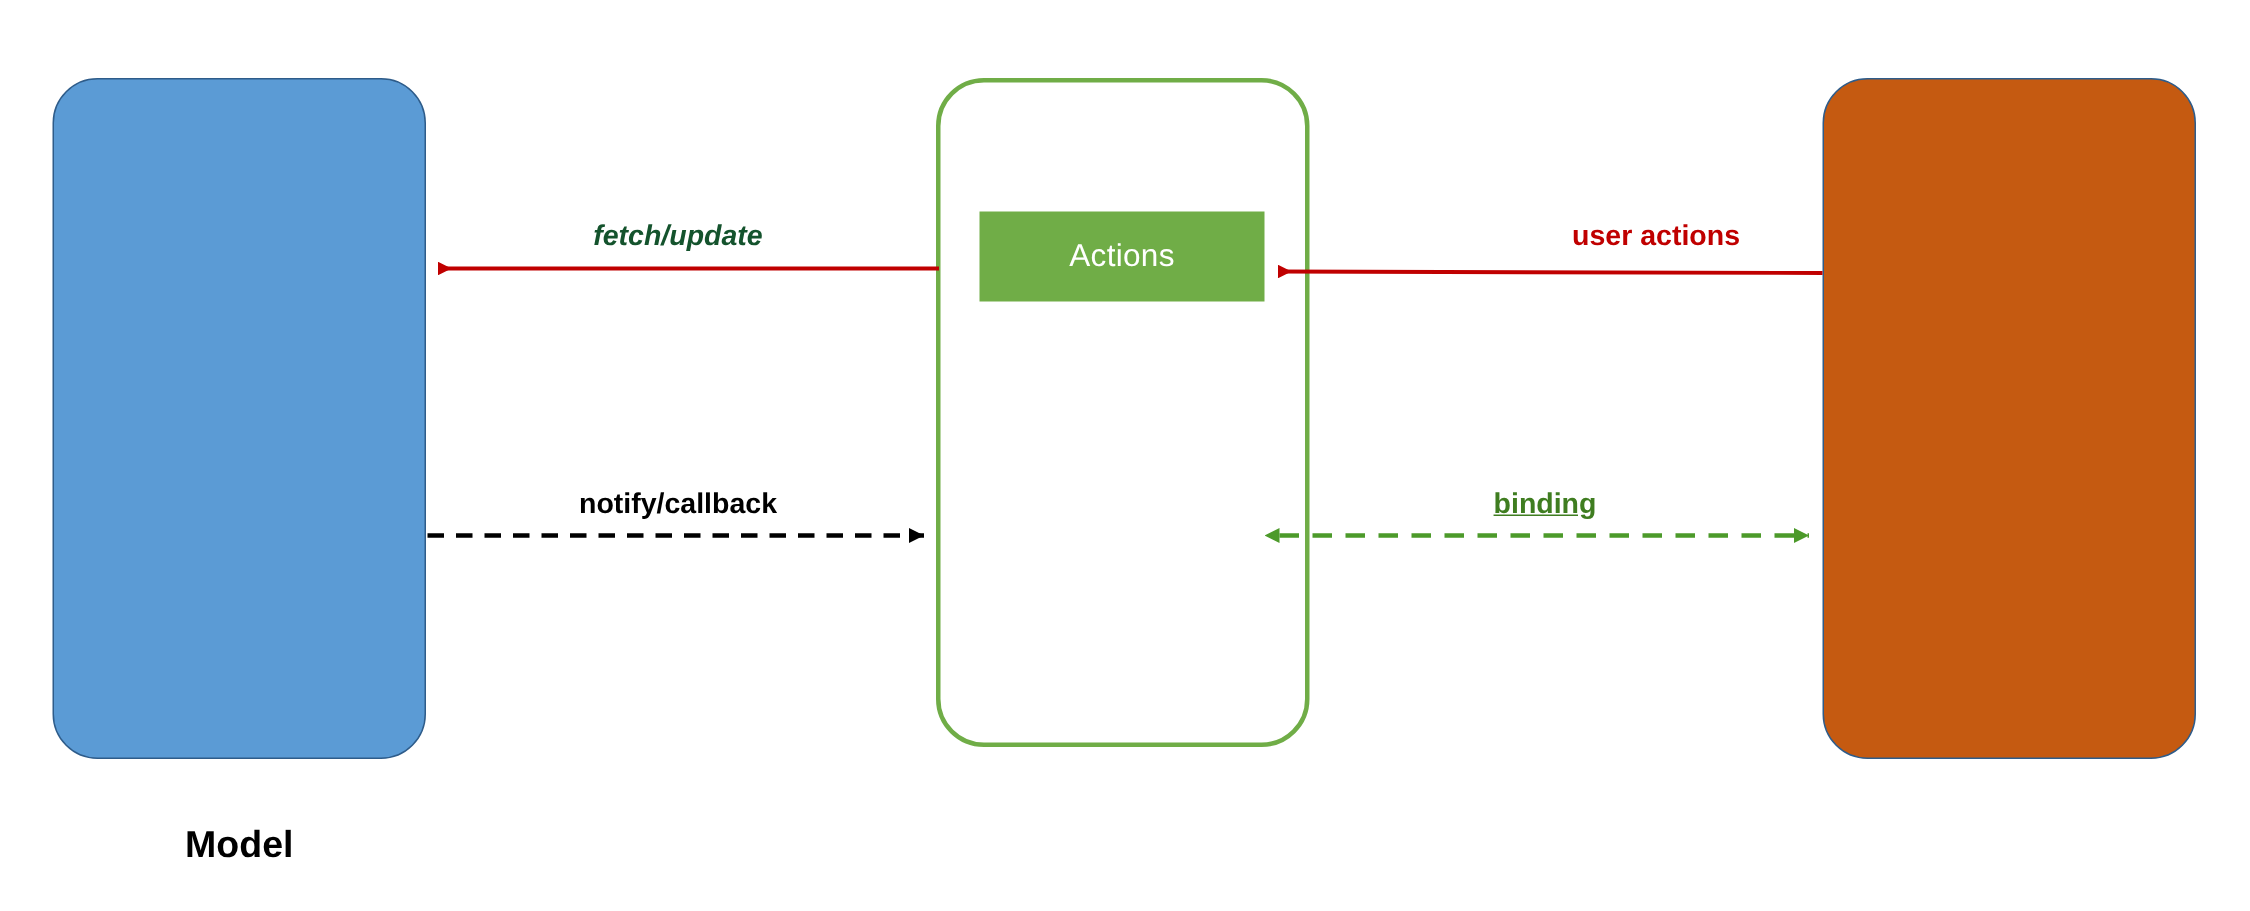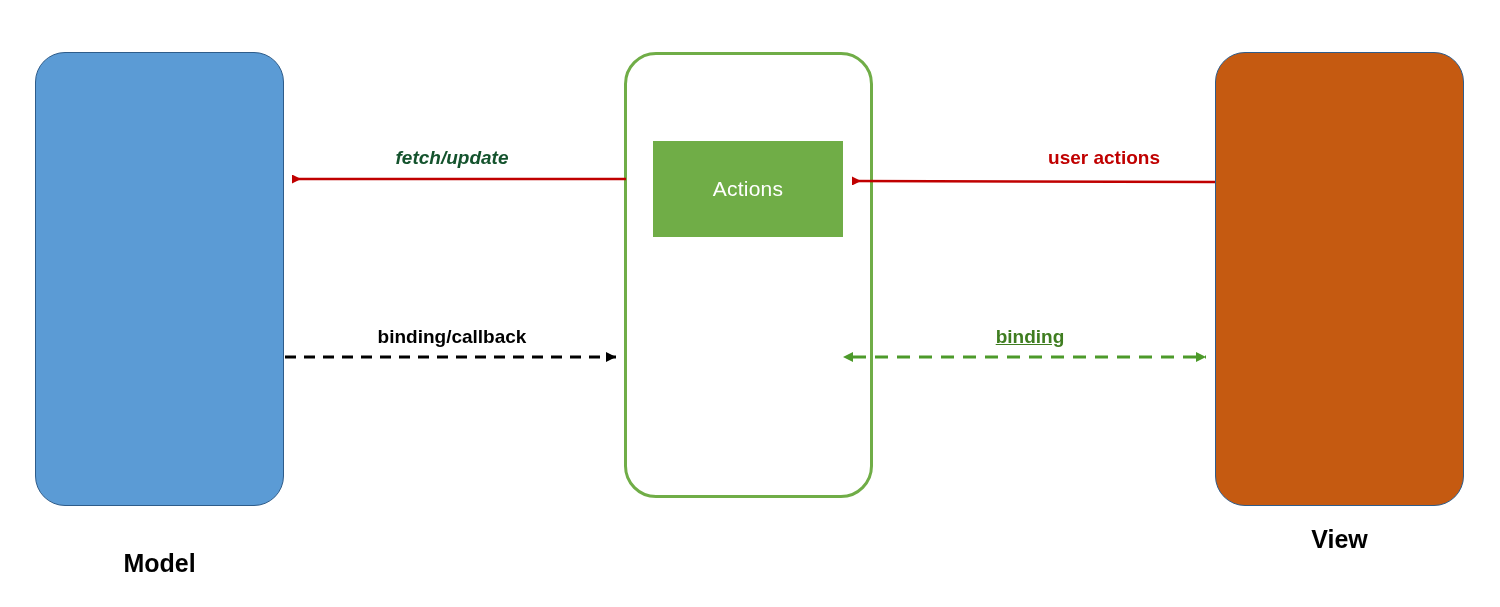--- a/index.html
+++ b/index.html
@@ -62,21 +62,21 @@
     justify-content: center;
     color: #ffffff;
     font-size: 21px;
     font-family: "Liberation Sans", sans-serif;
     letter-spacing: 0.2px;
   }
   #actions-box {
     left: 653px;
     top: 141px;
     width: 190px;
-    height: 96px;
+    height: 60px;
   }
   #state-box {
     left: 653px;
     top: 317px;
     width: 190px;
     height: 82px;
   }
 
   
   .layer-caption {
@@ -123,21 +123,20 @@
   <div id="model-box" class="layer-box"></div>
   <div id="model-caption" class="layer-caption">Model</div>
 
   <div id="viewmodel-box" class="layer-box"></div>
 
   <div id="actions-box" class="component-box">Actions</div>
 
 
 
   <div id="view-box" class="layer-box"></div>
-  <div id="view-caption" class="layer-caption">View</div>
 
   <svg id="arrow-layer" viewBox="0 0 1500 607">
     <defs>
       <marker id="arrow-red-left" markerWidth="10" markerHeight="9" refX="9" refY="4.5" orient="auto" markerUnits="userSpaceOnUse">
         <path d="M 9,0 L 9,9 L 0,4.5 Z" fill="#C00000"></path>
       </marker>
       <marker id="arrow-black-right" markerWidth="11" markerHeight="10" refX="10" refY="5" orient="auto" markerUnits="userSpaceOnUse">
         <path d="M 0,0 L 10,5 L 0,10 Z" fill="#000000"></path>
       </marker>
       <marker id="arrow-green-left" markerWidth="11" markerHeight="10" refX="10" refY="5" orient="auto" markerUnits="userSpaceOnUse">
@@ -154,17 +153,17 @@
 
     <line x1="285" y1="357" x2="616" y2="357" stroke="#000000" stroke-width="3" stroke-dasharray="11,8" marker-end="url(#arrow-black-right)"></line>
 
     <line x1="853" y1="357" x2="1206" y2="357" stroke="#4C9A2A" stroke-width="3" stroke-dasharray="13,9" marker-start="url(#arrow-green-left)" marker-end="url(#arrow-green-right)"></line>
   </svg>
 
   <div id="label-fetch-update" class="edge-label">fetch/update</div>
 
   <div id="label-user-actions" class="edge-label">user actions</div>
 
-  <div id="label-notify" class="edge-label">binding/callback</div>
+  <div id="label-notify" class="edge-label">notify/callback</div>
 
   <div id="label-binding" class="edge-label">binding</div>
 
 </div>
 
 </body></html>

